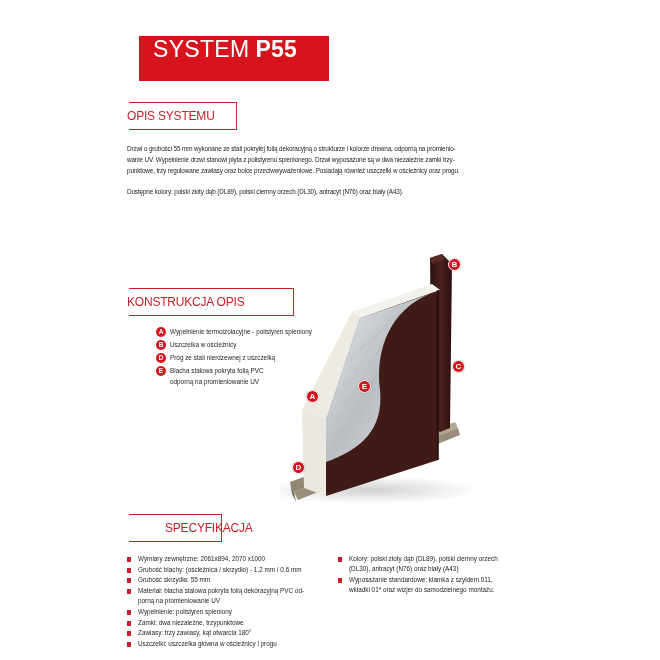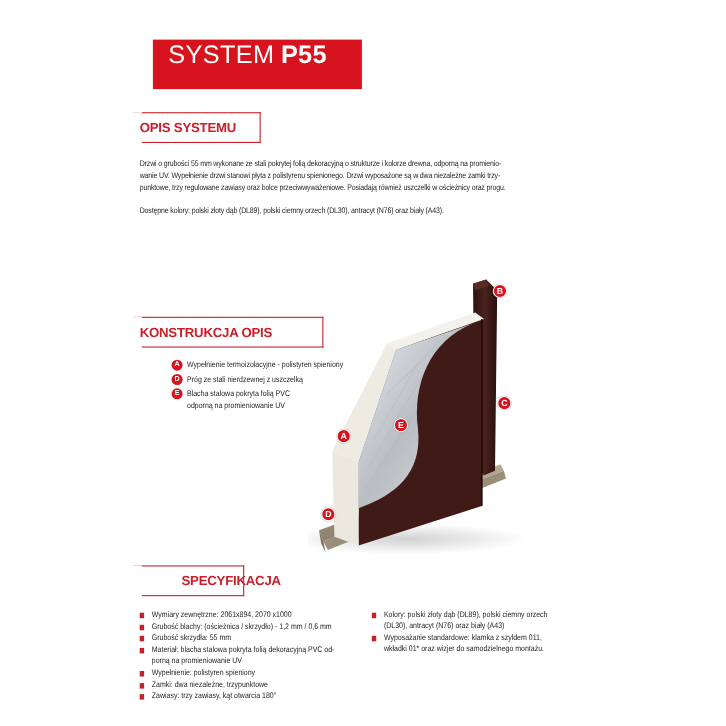--- a/index.html
+++ b/index.html
@@ -11,21 +11,21 @@
       background: #d7141d; color: #ffffff;
       display: flex; align-items: flex-start; padding-left: 14px;
       font-size: 23px; letter-spacing: 0.3px; margin-left: 12px;
     }
     .title-banner .light { font-weight: normal; }
     .title-banner .bold { font-weight: bold; margin-left: 6px; }
 
     .section-heading {
       position: absolute; height: 28px;
       border-top: 1.5px solid #c8202a; border-right: 1.5px solid #c8202a; border-bottom: 1.5px solid #c8202a;
-      color: #c8202a; font-weight: bold; font-size: 12px;
+      color: #c8202a; font-weight: normal; font-size: 12px;
       display: flex; align-items: center;
     }
     .section-heading span { padding-left: 2px; letter-spacing: -0.2px; }
     .section-heading::before {
       content: ""; position: absolute; left: 0; top: -1.5px; width: 8px; height: calc(100% + 3px);
       background: #fff;
     }
 
     .para {
       position: absolute; left: 127px; font-size: 7.4px; line-height: 11px; color: #1d1d1d;
@@ -77,20 +77,24 @@
 </div>
 
 <div class="section-heading" style="left:121px; top:288px; width:173px;">
   <span style="position:relative; padding-left:6px;">KONSTRUKCJA OPIS</span>
 </div>
 
 <div class="legend">
   <div class="legend-item">
     <span class="badge">A</span>
     <span class="legend-text">Wypełnienie termoizolacyjne - polistyren spieniony</span>
+  </div>
+  <div class="legend-item">
+    <span class="badge">B</span>
+    <span class="legend-text">Uszczelka w ościeżnicy</span>
   </div>
   <div class="legend-item">
     <span class="badge">D</span>
     <span class="legend-text">Próg ze stali nierdzewnej z uszczelką</span>
   </div>
   <div class="legend-item">
     <span class="badge">E</span>
     <span class="legend-text">
       <span style="display:block">Blacha stalowa pokryta folią PVC</span>
       <span style="display:block">odporną na promieniowanie UV</span>
@@ -185,20 +189,24 @@
     <span class="spec-text">Wypełnienie: polistyren spieniony</span>
   </div>
   <div class="spec-item">
     <span class="bullet"></span>
     <span class="spec-text">Zamki: dwa niezależne, trzypunktowe</span>
   </div>
   <div class="spec-item">
     <span class="bullet"></span>
     <span class="spec-text">Zawiasy: trzy zawiasy, kąt otwarcia 180°</span>
   </div>
+  <div class="spec-item">
+    <span class="bullet"></span>
+    <span class="spec-text">Uszczelki: uszczelka główna w ościeżnicy i progu</span>
+  </div>
 </div>
 
 <div class="spec-col" style="left:338px; top:554px;">
   <div class="spec-item">
     <span class="bullet"></span>
     <span class="spec-text">
       <span style="display:block">Kolory: polski złoty dąb (DL89), polski ciemny orzech</span>
       <span style="display:block">(DL30), antracyt (N76) oraz biały (A43)</span>
     </span>
   </div>

